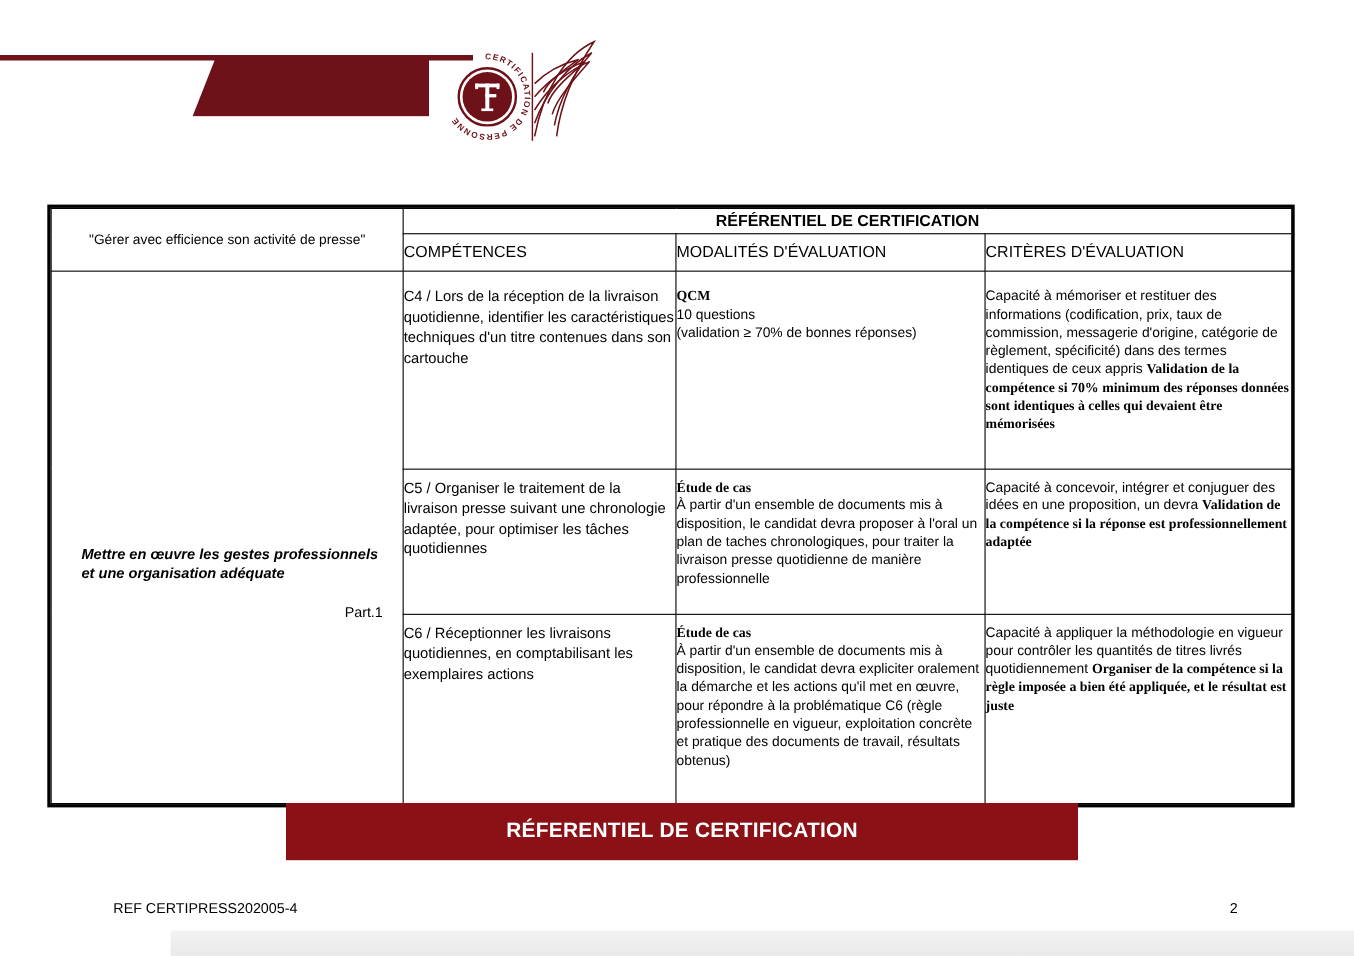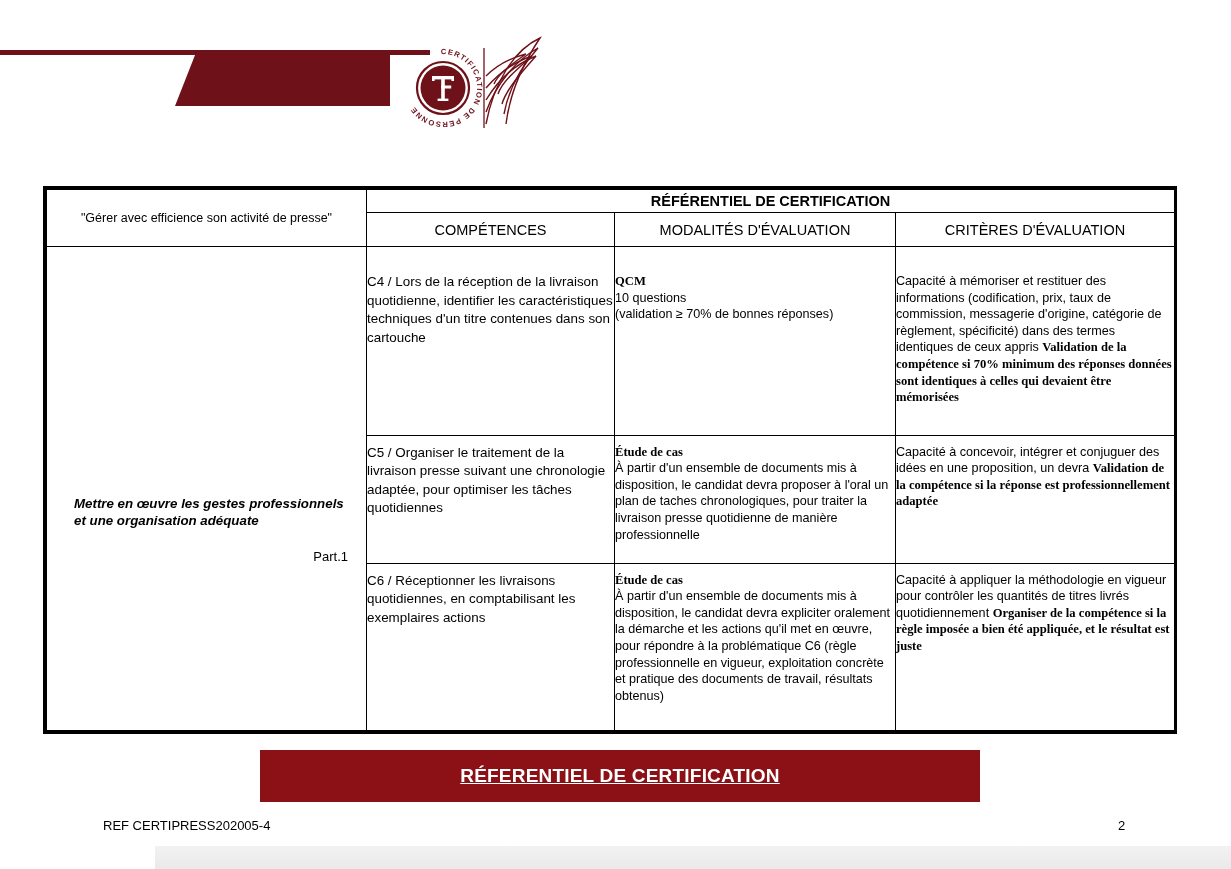--- a/index.html
+++ b/index.html
@@ -92,21 +92,21 @@
   .hdr-top {
     height: 22px;
     text-align: center;
     font-size: 14.5px;
     font-weight: bold;
     vertical-align: middle !important;
     padding-bottom: 2px;
   }
   .hdr-sub {
     height: 33px;
-    text-align: center;
+    text-align: left;
     font-size: 14.5px;
     vertical-align: middle !important;
     padding-bottom: 3px;
   }
   .hdr-left {
     text-align: center;
     font-size: 12.5px;
     vertical-align: middle !important;
     padding: 0 8px;
   }
@@ -148,45 +148,44 @@
     font-family: Liberation Serif, serif;
   }
   .mod-text {
     font-size: 12.6px;
     line-height: 16.6px;
   }
   .crit-text {
     font-size: 12.6px;
     line-height: 16.6px;
   }
-  .row-c4 .cell { padding-top: 26px; }
+  .row-c4 .cell { padding-top: 14px; }
   .row-c5 .cell { padding-top: 8px; }
   .row-c6 .cell { padding-top: 8px; }
 
   .pad-c5-comp { padding-top: 11px; }
   .pad-c6-comp { padding-top: 13px; }
   .pad-c6-mod  { padding-top: 9px; }
   .pad-c6-crit { padding-top: 5px; }
 
   
   .footer-banner {
     position: absolute;
     left: 260px;
-    top: 750px;
+    top: 730px;
     width: 720px;
     height: 52px;
     background: #8b1116;
     color: #ffffff;
     font-size: 19px;
     font-weight: bold;
     display: flex;
     align-items: center;
     justify-content: center;
     letter-spacing: 0.2px;
-    text-decoration: underline;
   }
   .ref-code {
     position: absolute;
     left: 103px;
     top: 818px;
     font-size: 13px;
   }
   .page-num {
     position: absolute;
     left: 1118px;

